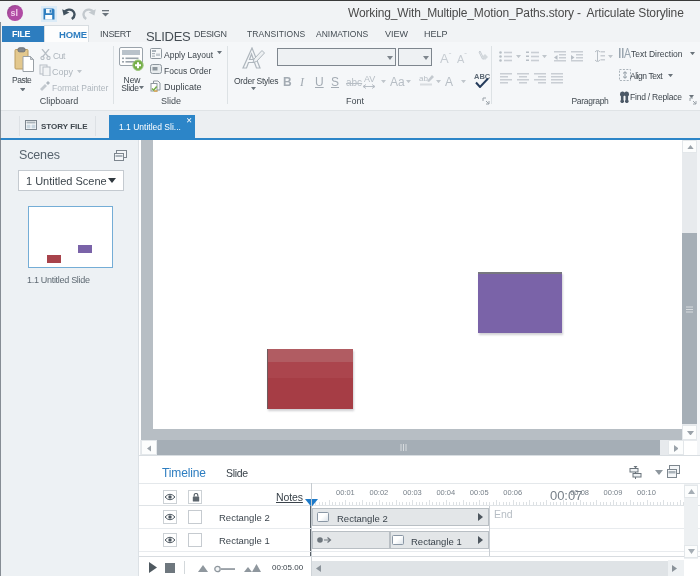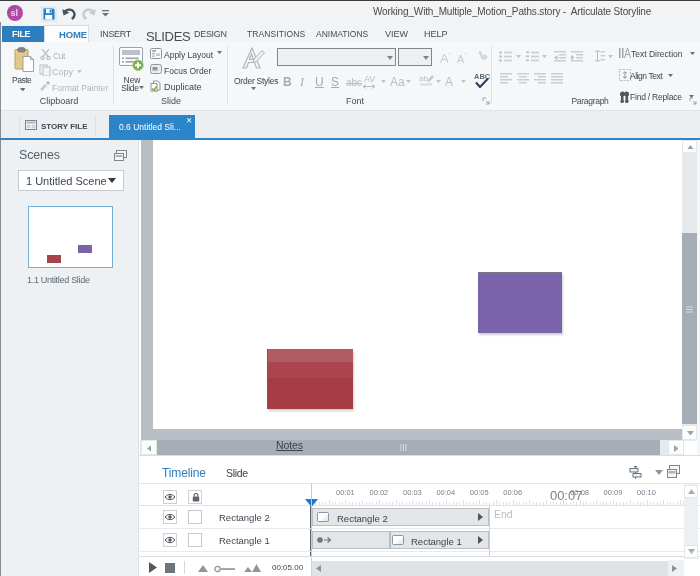--- a/index.html
+++ b/index.html
@@ -34,21 +34,21 @@
 
   <svg class="abs" style="left:82px;top:7px;" width="14" height="13" viewBox="0 0 14 13">
     <path d="M11.8 6 C10.5 2.2 4.5 1.2 2.2 5 C0.8 7.6 2 10.4 4.2 12" fill="none" stroke="#c3c9ce" stroke-width="2.3"></path>
     <path d="M13.8 2.2 L12.4 8.6 L6.6 5.6 Z" fill="#c3c9ce"></path>
   </svg>
 
   <svg class="abs" style="left:101px;top:10px;" width="9" height="7" viewBox="0 0 9 7">
     <rect x="1" y="0" width="7" height="1.3" fill="#6b747c"></rect>
     <path d="M1 3 L8 3 L4.5 6.5 Z" fill="#6b747c"></path>
   </svg>
-  <div class="abs txt" style="left:373px;top:5.5px;font-size:10px;letter-spacing:-0.15px;color:#4a4a4a;">Working_With_Multiple_Motion_Paths.story -&nbsp; Articulate Storyline</div>
+  <div class="abs txt" style="left:348px;top:5.5px;font-size:12px;letter-spacing:-0.15px;color:#4a4a4a;">Working_With_Multiple_Motion_Paths.story -&nbsp; Articulate Storyline</div>
 
   <div class="abs" style="left:0;top:22px;width:700px;height:20px;background:#f1f3f5;"></div>
   <div class="abs" style="left:2px;top:26px;width:42px;height:16px;background:#2d7dbf;"></div>
   <div class="abs txt" style="left:12px;top:29px;font-size:9px;font-weight:bold;color:#fff;letter-spacing:-0.3px;">FILE</div>
   <div class="abs" style="left:44px;top:25px;width:45px;height:17px;background:#fdfdfd;border:1px solid #d8dde1;border-bottom:none;box-sizing:border-box;"></div>
   <div class="abs txt" style="left:59px;top:28.5px;font-size:9.5px;font-weight:bold;color:#2d7dc0;letter-spacing:-0.15px;">HOME</div>
   <div class="abs txt" style="left:100px;top:29px;font-size:9px;color:#454d54;letter-spacing:-0.3px;">INSERT</div>
   <div class="abs txt" style="left:146px;top:29px;font-size:13px;color:#454d54;letter-spacing:-0.3px;">SLIDES</div>
   <div class="abs txt" style="left:194px;top:29px;font-size:9px;color:#454d54;letter-spacing:-0.3px;">DESIGN</div>
   <div class="abs txt" style="left:247px;top:29px;font-size:8.5px;color:#454d54;letter-spacing:0.1px;">TRANSITIONS</div>
@@ -321,21 +321,21 @@
     <div class="abs" style="left:19px;top:116px;width:1px;height:20px;background:#dde1e5;"></div>
     <div class="abs" style="left:95px;top:116px;width:1px;height:20px;background:#dde1e5;"></div>
     <svg class="abs" style="left:25px;top:120px;" width="12" height="10" viewBox="0 0 12 10">
       <rect x="0.5" y="0.5" width="11" height="9" fill="#fff" stroke="#7d868e"></rect>
       <rect x="1.5" y="1.5" width="9" height="2" fill="#aab3ba"></rect>
       <rect x="1.5" y="4.5" width="4" height="4" fill="#c9d6df"></rect>
       <rect x="6.5" y="4.5" width="4" height="4" fill="#c9d6df"></rect>
     </svg>
     <div class="abs txt" style="left:41px;top:122px;font-size:8px;font-weight:bold;color:#3f474e;letter-spacing:0px;">STORY FILE</div>
     <div class="abs" style="left:109px;top:115px;width:86px;height:23px;background:#2c85c8;"></div>
-    <div class="abs txt" style="left:119px;top:121.5px;font-size:8.5px;color:#fff;">0.6 Untitled Sli...</div>
+    <div class="abs txt" style="left:119px;top:121.5px;font-size:8.5px;color:#fff;">1.1 Untitled Sli...</div>
     <div class="abs txt" style="left:186px;top:115.5px;font-size:7.5px;color:#fff;">✕</div>
   </div>
 
   <div class="abs" style="left:0;top:140px;width:139px;height:436px;background:#edf1f4;border-right:1px solid #dce1e5;box-sizing:border-box;"></div>
   <div id="scenes">
     <div class="abs txt" style="left:19px;top:148px;font-size:12.5px;letter-spacing:-0.14px;color:#57636d;">Scenes</div>
     <svg class="abs" style="left:114px;top:150px;" width="13" height="11" viewBox="0 0 13 11">
       <rect x="2.5" y="0.5" width="10" height="7" fill="#f4f6f8" stroke="#7d868e"></rect>
       <rect x="0.5" y="3.5" width="9" height="7" fill="#f4f6f8" stroke="#7d868e"></rect>
       <rect x="1.5" y="5" width="7" height="2" fill="#aab3ba"></rect>
@@ -391,21 +391,21 @@
       </svg>
     <div class="abs" style="left:697px;top:140px;width:3px;height:316px;background:#f4f6f8;"></div>
   </div>
 
   <div class="abs" style="left:139px;top:456px;width:561px;height:120px;background:#fff;"></div>
   <div id="timeline">
 
     <div class="abs" style="left:139px;top:455px;width:561px;height:1px;background:#d9dee2;"></div>
     <div class="abs txt" style="left:162px;top:465.5px;font-size:12px;letter-spacing:-0.13px;color:#2d7dc0;">Timeline</div>
     <div class="abs txt" style="left:226px;top:466.5px;font-size:10.5px;letter-spacing:-0.3px;color:#3a434b;">Slide</div>
-    <div class="abs txt" style="left:276px;top:439px;font-size:10.5px;letter-spacing:-0.11px;color:#3a434b;text-decoration:underline;">Notes</div>
+    <div class="abs txt" style="left:276px;top:491px;font-size:10.5px;letter-spacing:-0.11px;color:#3a434b;text-decoration:underline;">Notes</div>
     <svg class="abs" style="left:629px;top:466px;" width="13" height="13" viewBox="0 0 13 13">
       <path d="M6.5 0 v13" stroke="#6b747c"></path>
       <rect x="1" y="2.5" width="8" height="3.5" fill="#eef1f3" stroke="#6b747c"></rect>
       <rect x="4" y="7.5" width="8" height="3.5" fill="#eef1f3" stroke="#6b747c"></rect>
       <path d="M4.5 0 h4 l-2 2.5 z" fill="#6b747c"></path>
     </svg>
     <svg class="abs" style="left:655px;top:470px;" width="8" height="5" viewBox="0 0 8 5">
         <path d="M0 0 h8 l-4 5 z" fill="#8e979e"></path>
       </svg>
     <svg class="abs" style="left:667px;top:465px;" width="13" height="13" viewBox="0 0 13 13">

